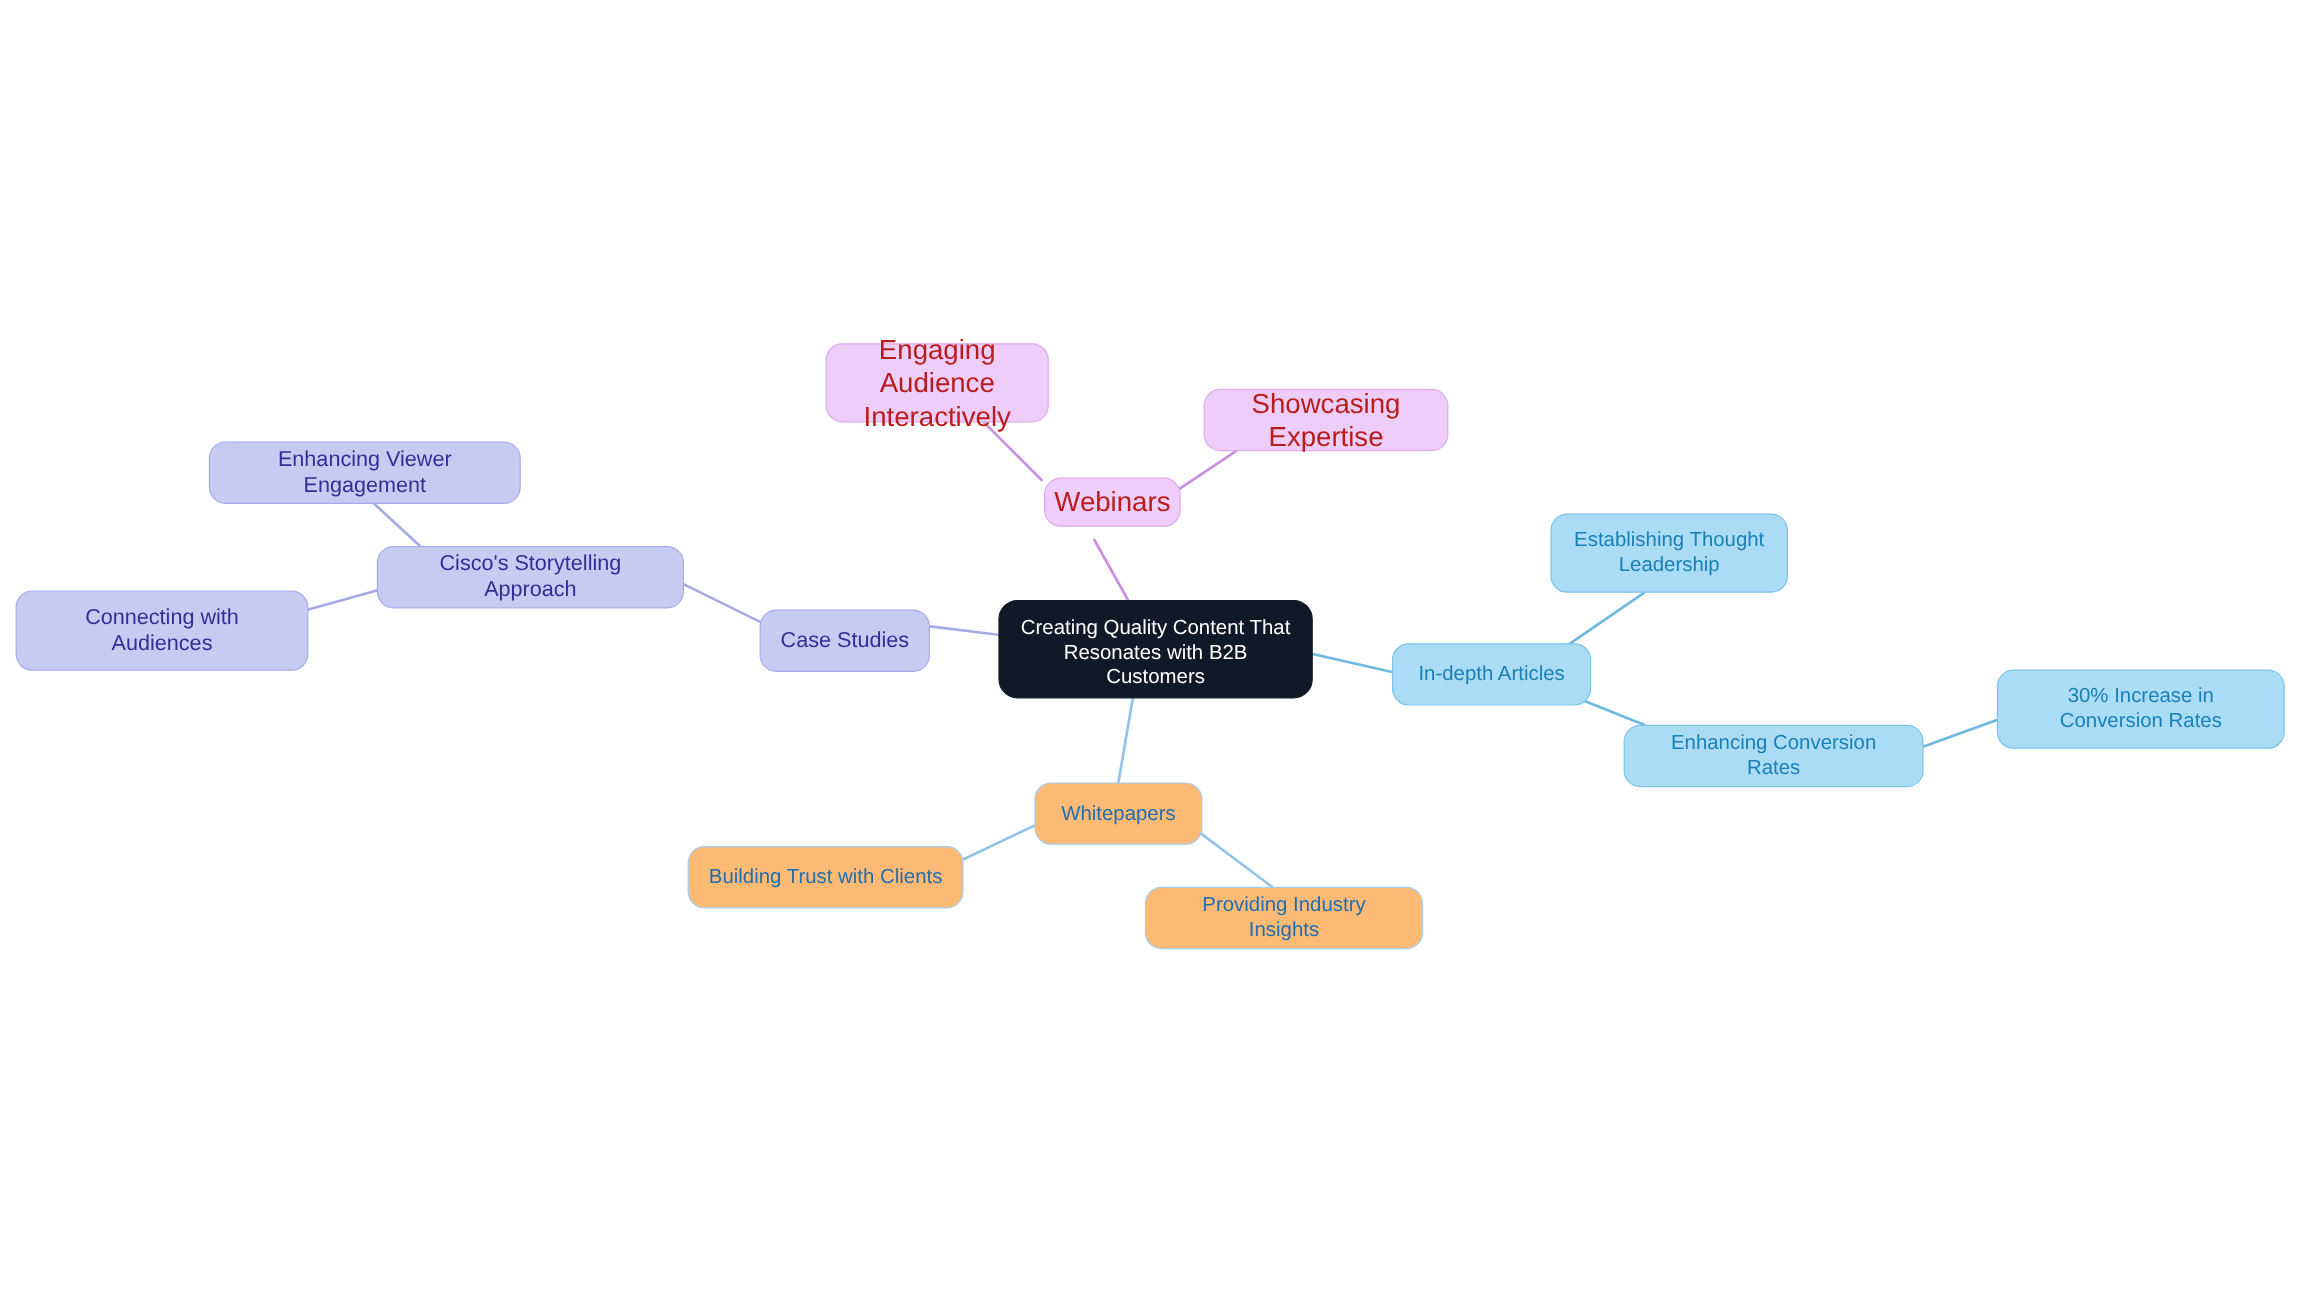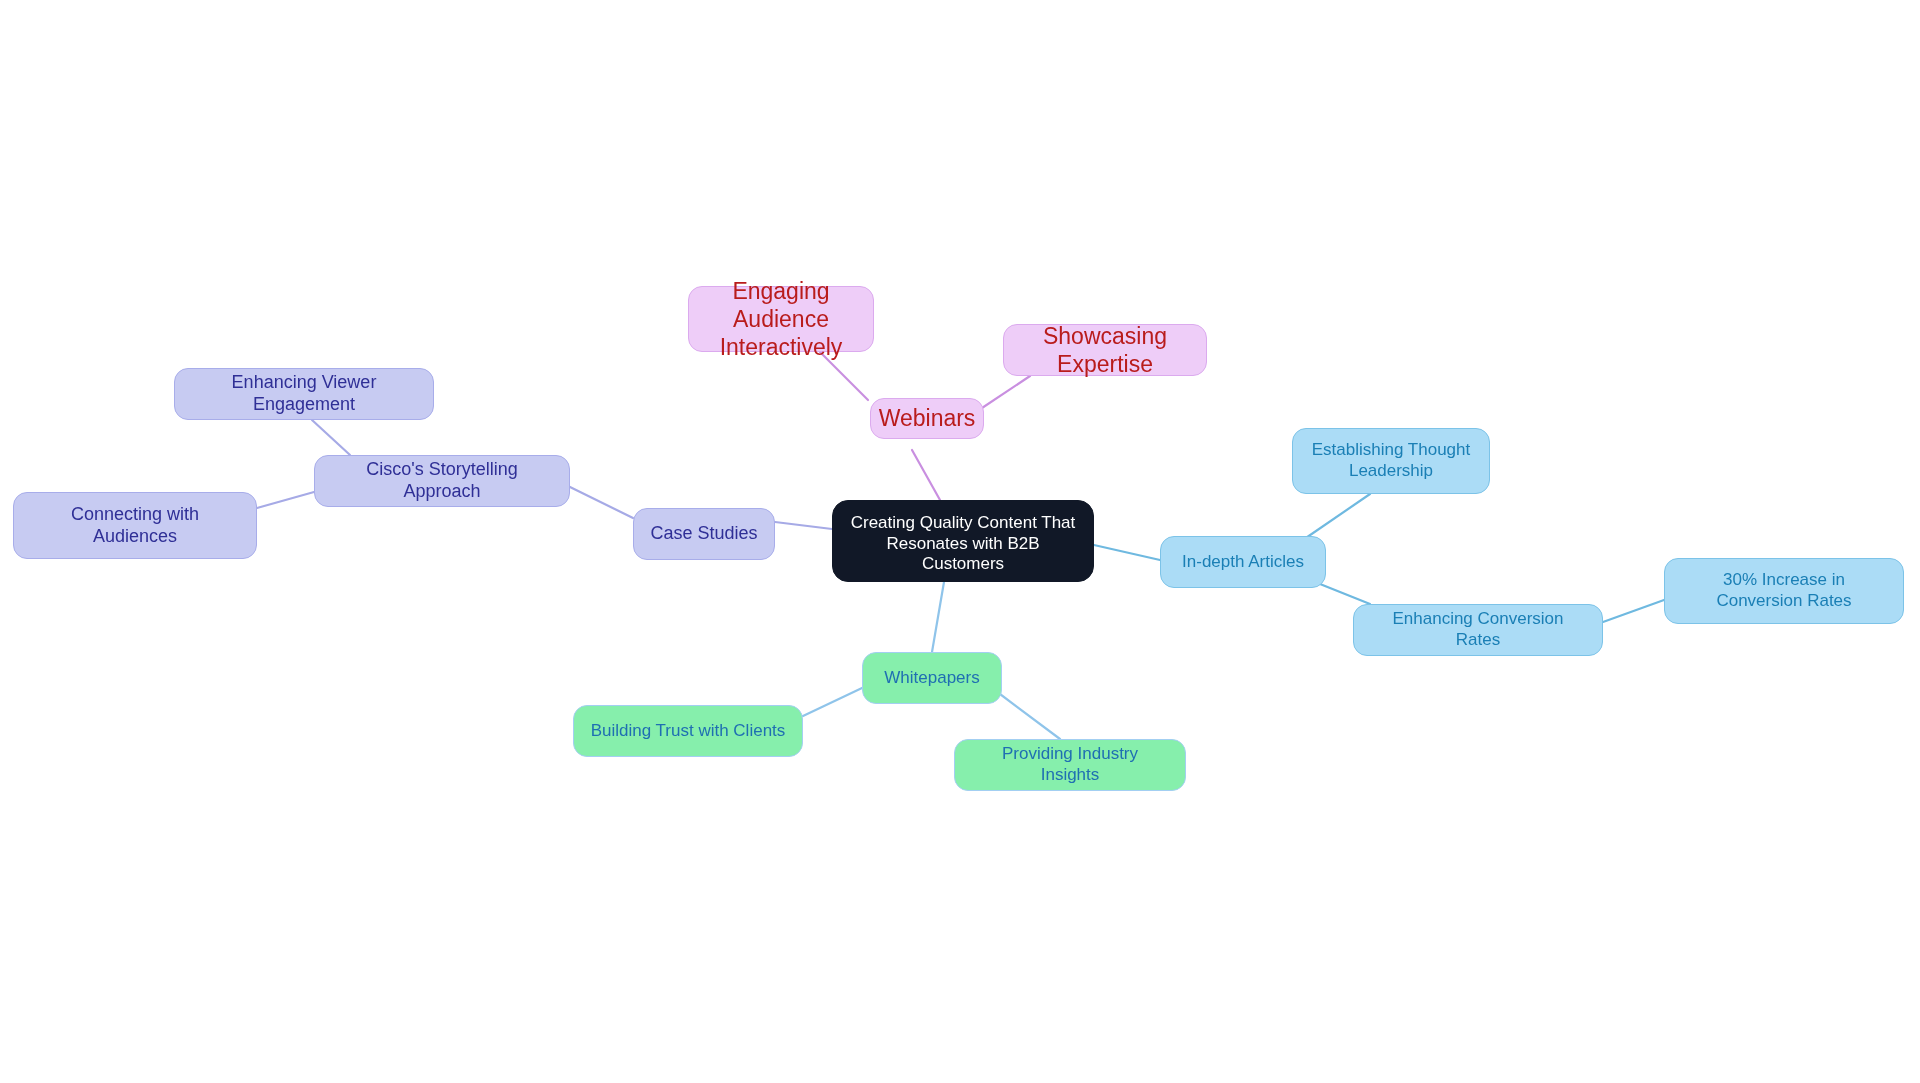--- a/index.html
+++ b/index.html
@@ -61,21 +61,21 @@
     padding: 6px 16px;
   }
   .node.sky {
     background: #abdcf6;
     border-color: #7cc3e8;
     color: #1a7fb5;
     font-size: 17px;
     padding: 20px 16px;
   }
   .node.sky-soft {
-    background: #86efac;
+    background: #fdba74;
     border-color: #a3cff2;
     color: #1f6fb2;
     font-size: 17px;
     padding: 6px 16px;
   }
 </style>
 </head>
 <body>
 
 <div id="canvas">

